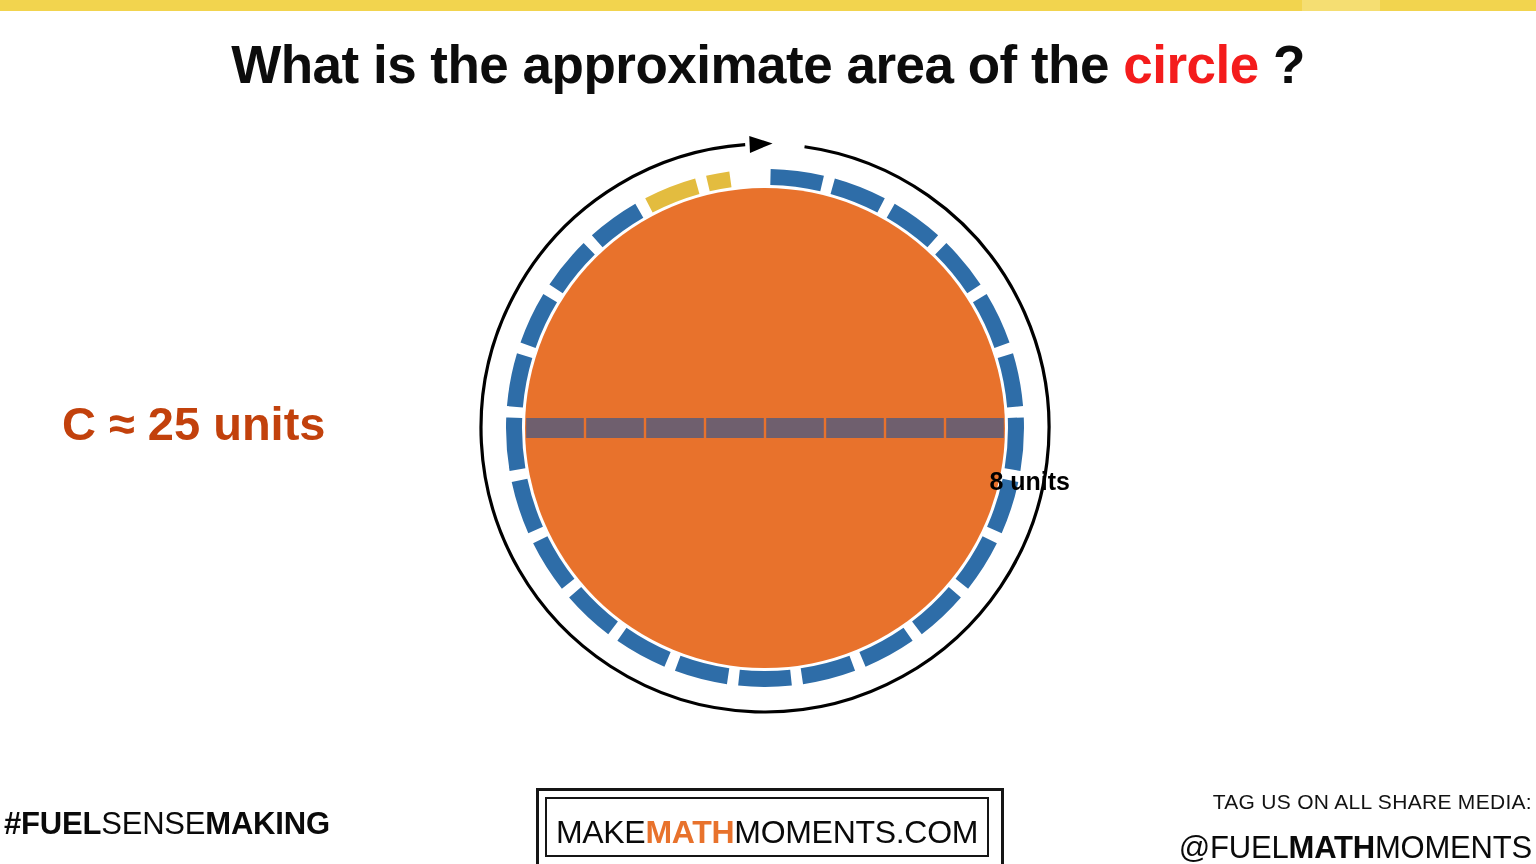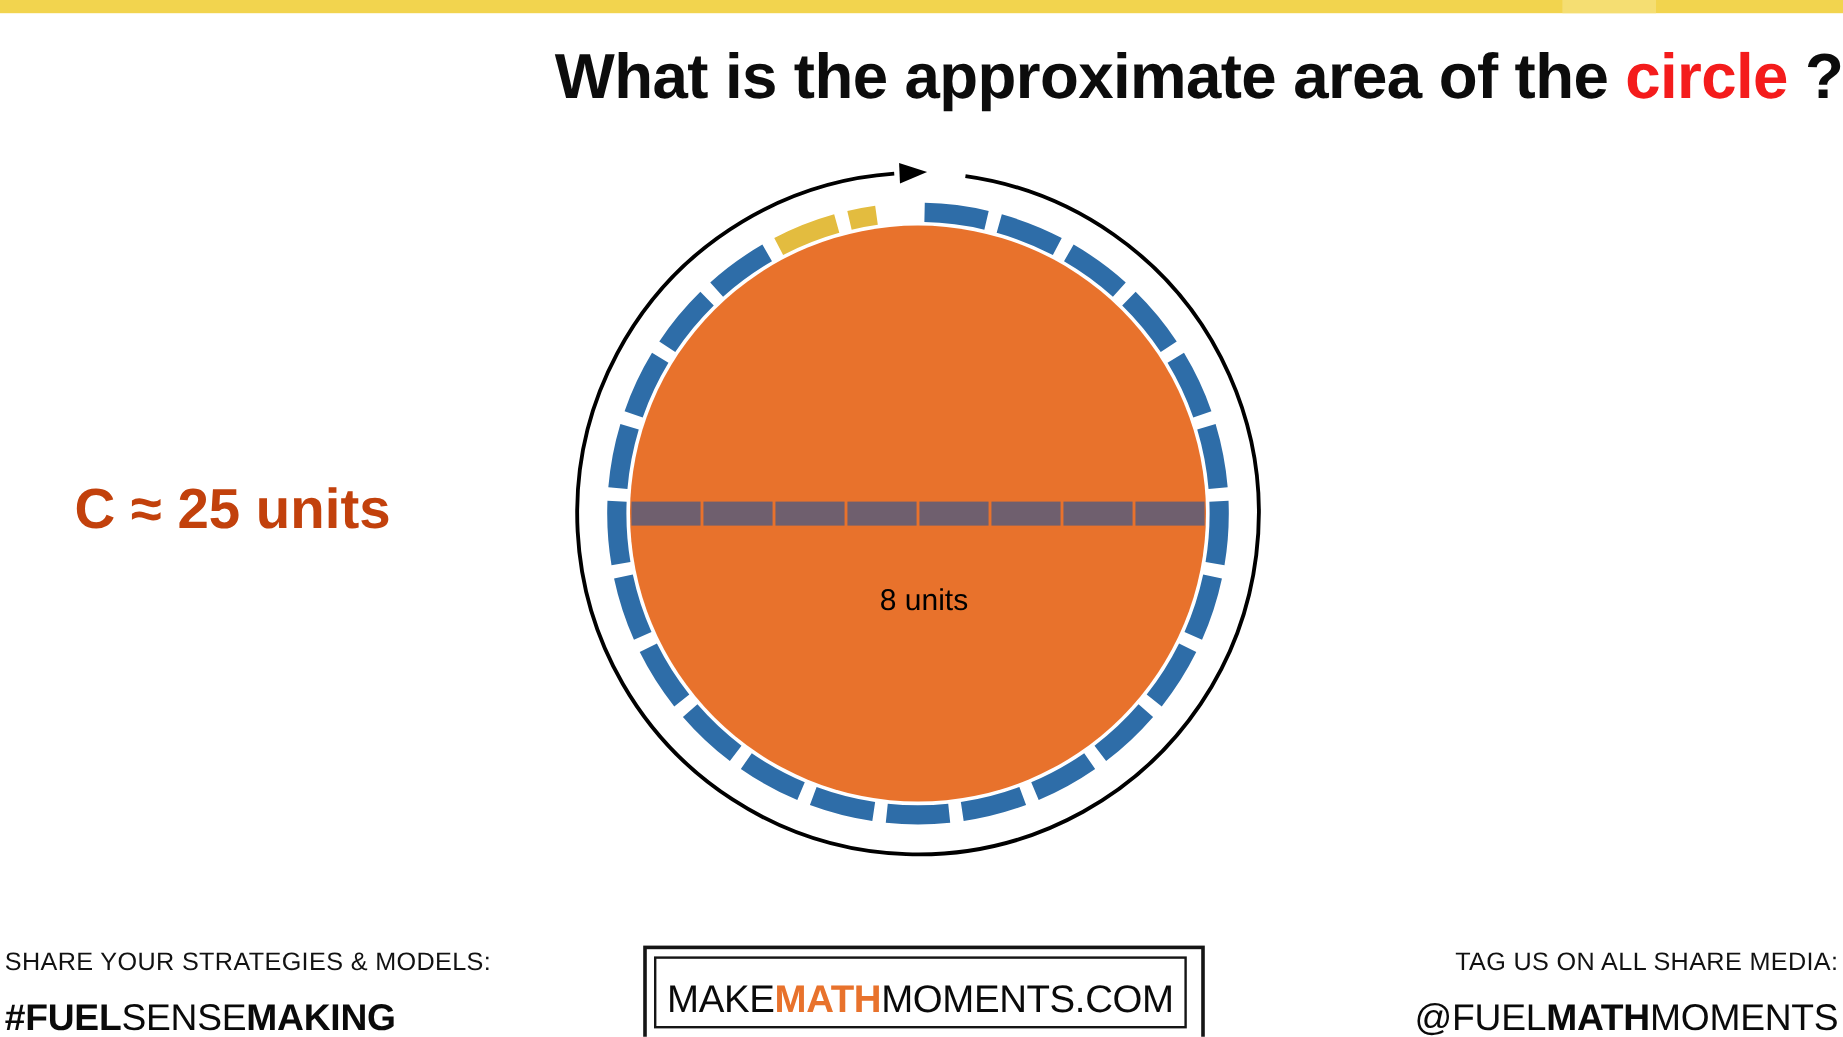--- a/index.html
+++ b/index.html
@@ -30,21 +30,21 @@
     width: 78px;
     height: 11px;
     background: #F5DE72;
   }
 
   
   .title {
     position: absolute;
     left: 0; top: 34px;
     width: 1536px;
-    text-align: right;
+    text-align: center;
     font-size: 53px;
     font-weight: 700;
     letter-spacing: -0.5px;
     color: #0c0c0c;
     white-space: nowrap;
   }
   .title .accent { color: #F41C1C; }
   .title .qmark { color: #0c0c0c; }
 
   
@@ -62,25 +62,25 @@
   .figure {
     position: absolute;
     left: 470px; top: 128px;
     width: 600px;
     height: 600px;
   }
   .figure svg { display: block; }
 
   .diam-label {
     position: absolute;
-    left: 0; top: 358px;
+    left: 0; top: 339px;
     width: 600px;
-    text-align: center;
+    text-align: right;
     font-size: 25px;
-    font-weight: 400;
+    font-weight: 700;
     color: #000000;
     pointer-events: none;
   }
 
   
   .footer-left {
     position: absolute;
     left: 4px; top: 790px;
     text-align: left;
   }
@@ -193,21 +193,20 @@
         <rect x="296.2" y="290" width="57.6" height="20" fill="#6F5F6E"></rect>
         <rect x="356.2" y="290" width="57.6" height="20" fill="#6F5F6E"></rect>
         <rect x="416.2" y="290" width="57.6" height="20" fill="#6F5F6E"></rect>
         <rect x="476.2" y="290" width="57.6" height="20" fill="#6F5F6E"></rect>
       </g>
   </svg>
   <div class="diam-label">8 units</div>
 </div>
 
 <div class="footer-left">
-  <div class="footer-kicker">SHARE YOUR STRATEGIES &amp; MODELS:</div>
   <div class="footer-handle" id="left-handle"><span class="b">#</span><span class="b">FUEL</span><span>SENSE</span><span class="b">MAKING</span></div>
 </div>
 
 <div class="footer-right">
   <div class="footer-kicker">TAG US ON ALL SHARE MEDIA:</div>
   <div class="footer-handle" id="right-handle"><span>@FUEL</span><span class="b">MATH</span><span>MOMENTS</span></div>
 </div>
 
 <div class="logo-box">
   <div class="logo-outer"></div>

